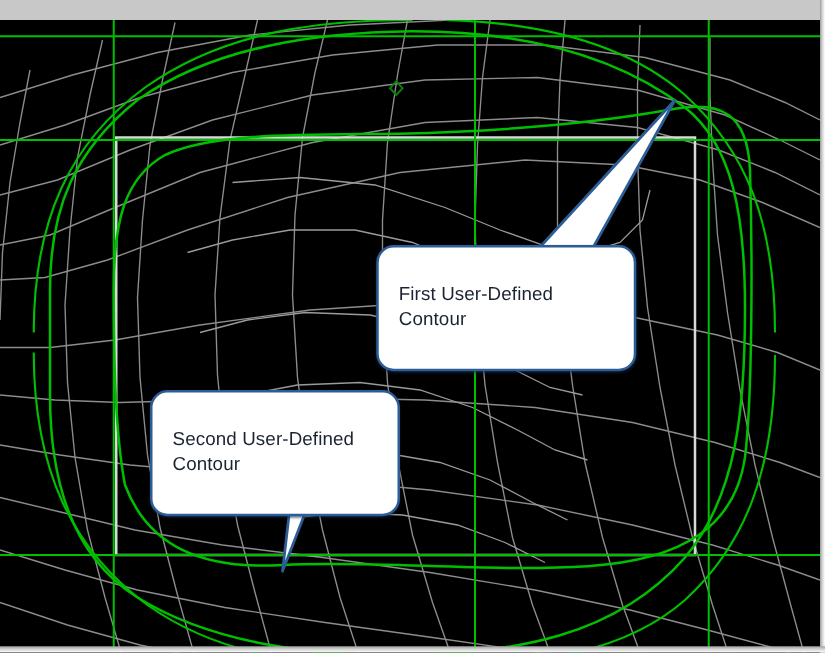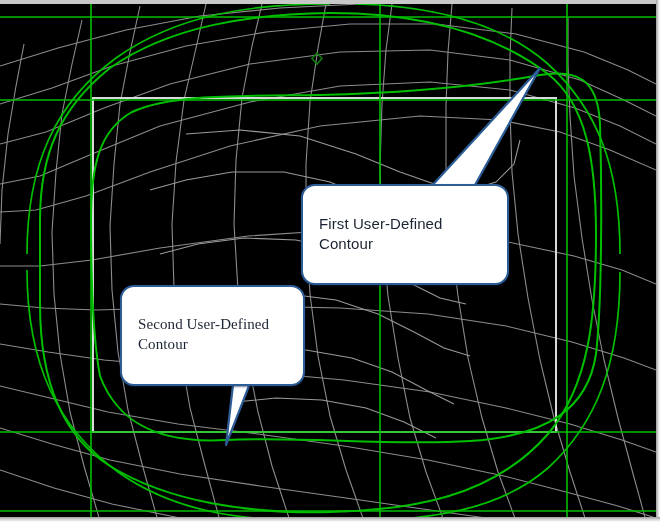--- a/index.html
+++ b/index.html
@@ -13,21 +13,21 @@
     overflow: hidden;
     font-family: "Liberation Sans", sans-serif;
   }
 
   #app-window {
     position: relative;
     width: 660px;
     height: 522px;
     box-sizing: border-box;
     background: #c8c8c8;
-    padding: 4px 4px 5px 0;
+    padding: 16px 4px 5px 0;
   }
 
   #cad-canvas {
     position: relative;
     width: 656px;
     height: 517px;
     background: #000000;
     overflow: hidden;
   }
 
@@ -58,23 +58,22 @@
   }
 
   #callout-first {
     left: 301px;
     top: 180px;
     width: 208px;
   }
 
   #callout-second {
     left: 120px;
-    top: 281px;
-    width: 185px;
-    font-family: Liberation Serif, serif;
+    top: 296px;
+    width: 200px;
   }
 
   .callout-text {
     display: block;
   }
 
   
   #leader-svg {
     position: absolute;
     left: 0;

